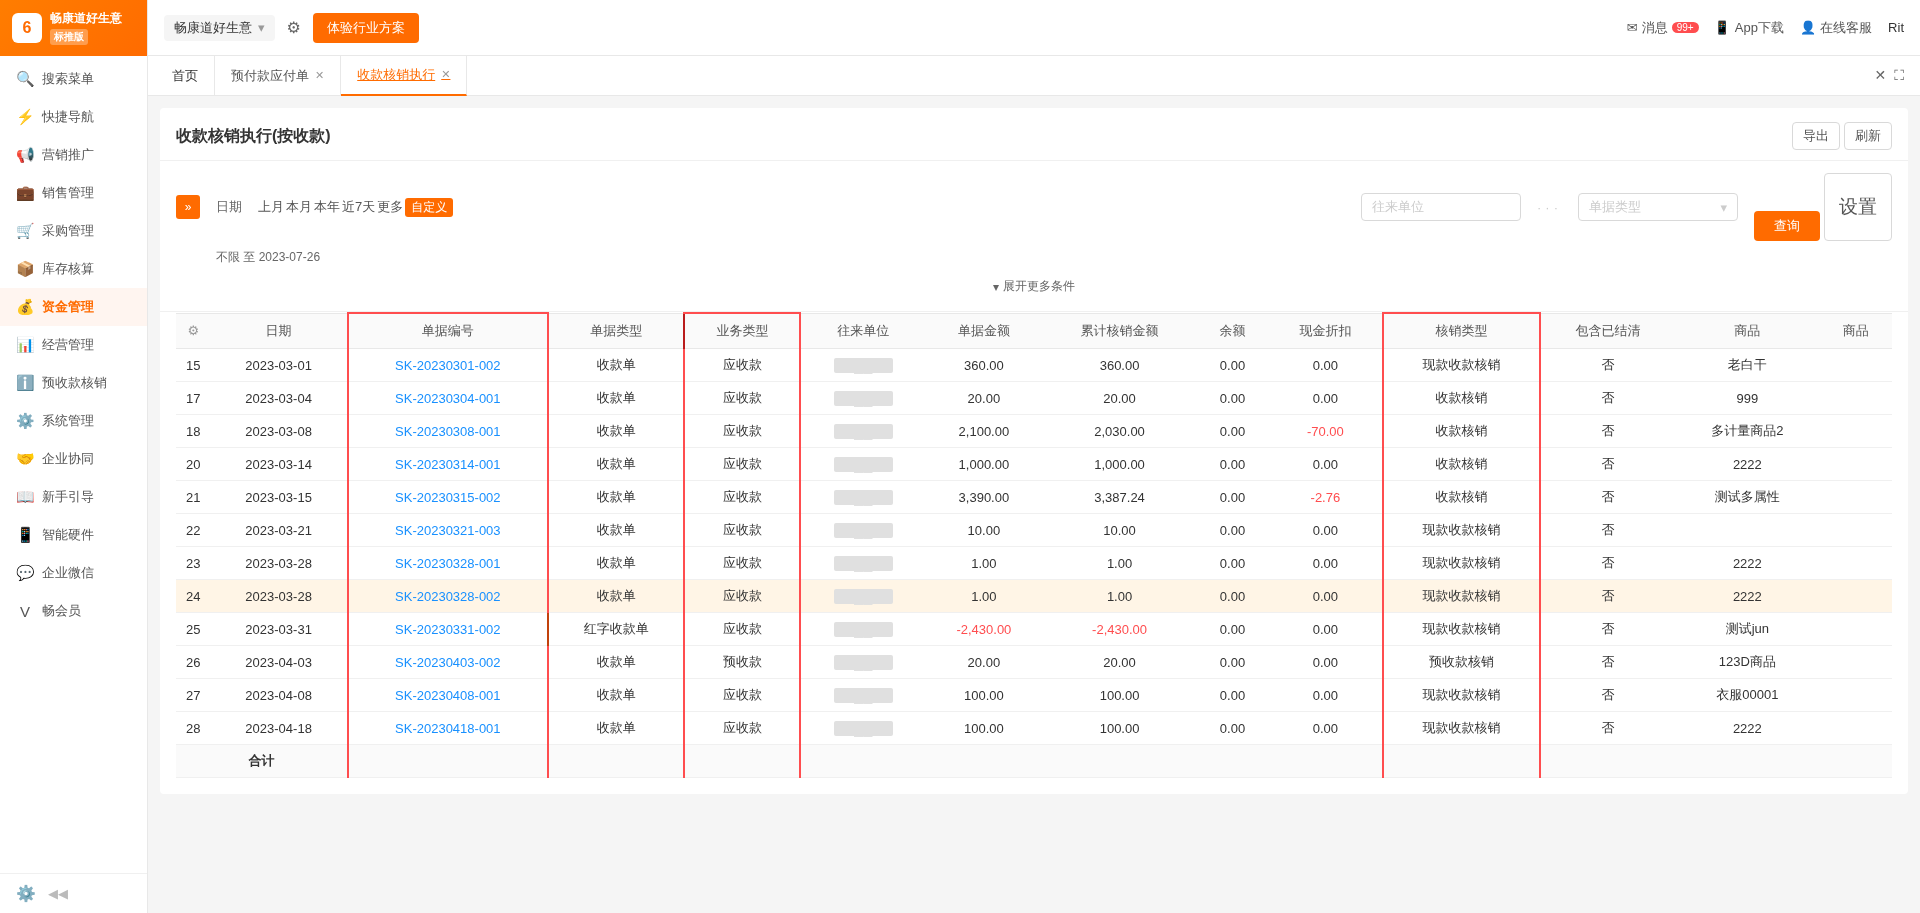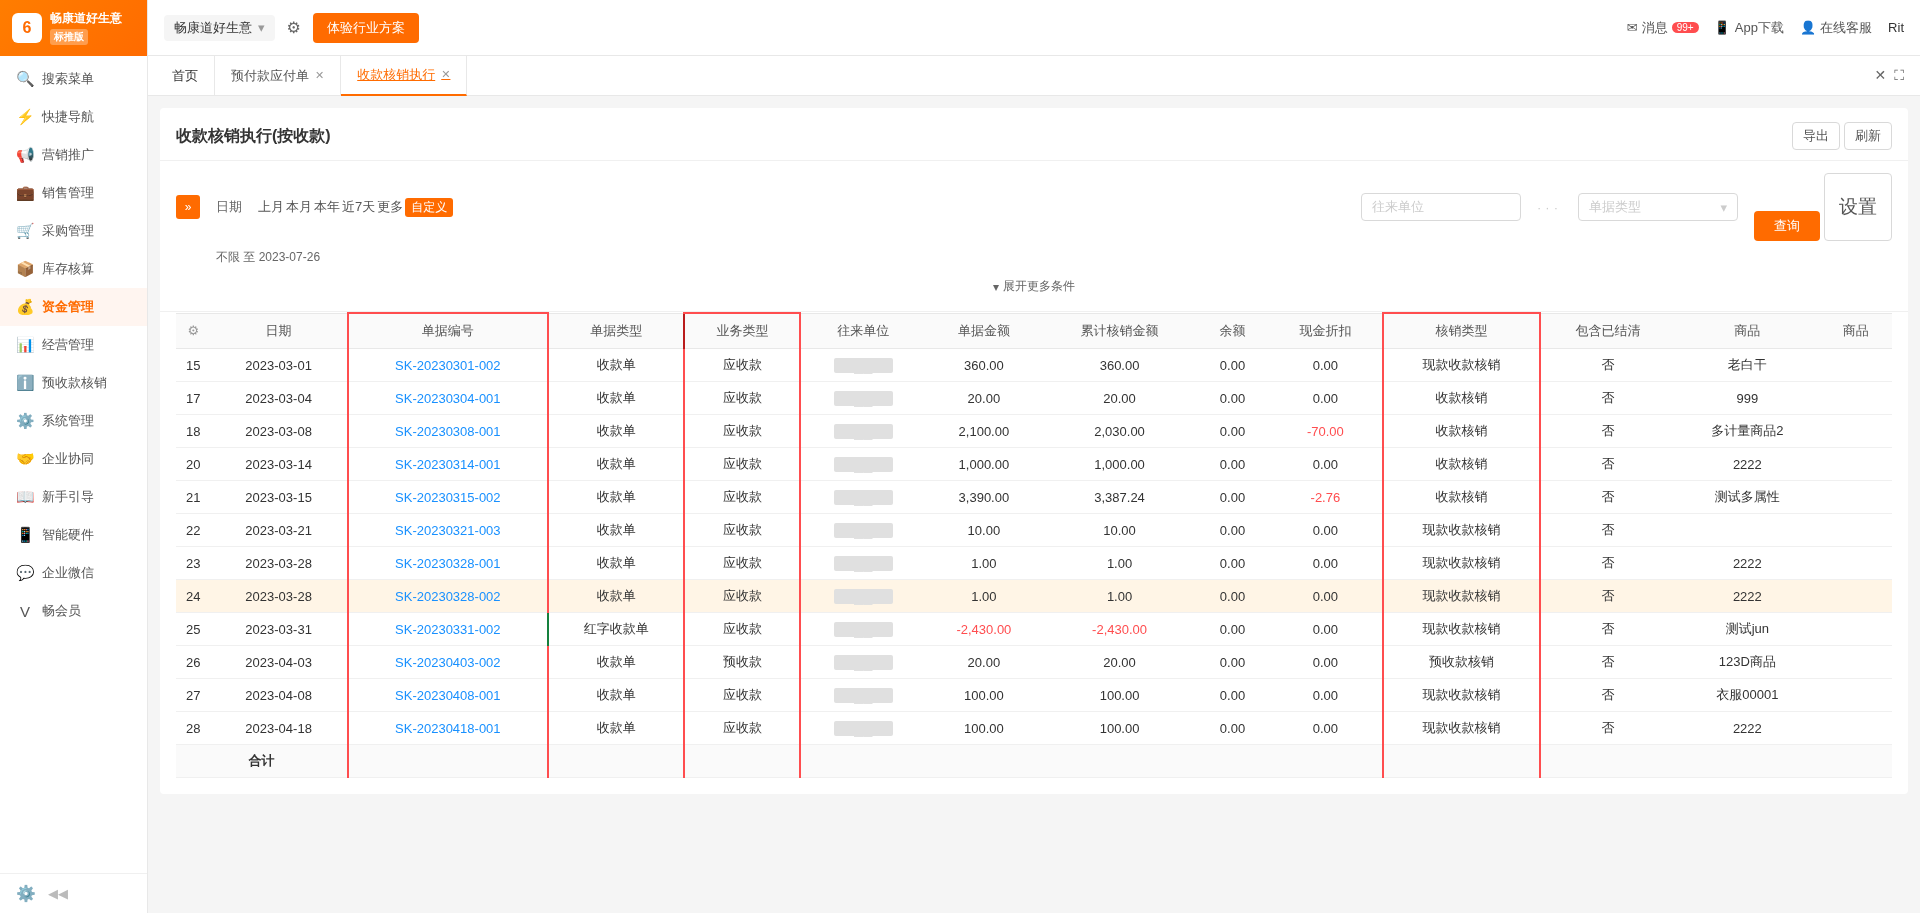--- a/index.html
+++ b/index.html
@@ -419,21 +419,21 @@
     <td>0.00</td>
     <td>0.00</td>
     <td style="border-left:2px solid #ff4d4f;border-right:2px solid #ff4d4f;">现款收款核销</td>
     <td>否</td>
     <td>2222</td>
     <td></td>
   </tr>
               <tr>
     <td>25</td>
     <td>2023-03-31</td>
-    <td style="border-left:2px solid #ff4d4f;border-right:2px solid #15803d;border-radius:7px;">
+    <td style="border-left:2px solid #ff4d4f;border-right:2px solid #c2410c;border-radius:7px;">
       <a class="link">SK-20230331-002</a>
     </td>
     <td>红字收款单</td>
     <td style="border-left:2px solid #ff4d4f;border-right:2px solid #ff4d4f;">应收款</td>
     <td><span style="background:#e0e0e0;color:#e0e0e0;border-radius:2px;padding:0 20px;">██</span></td>
     <td class="red-neg">-2,430.00</td>
     <td class="red-neg">-2,430.00</td>
     <td>0.00</td>
     <td>0.00</td>
     <td style="border-left:2px solid #ff4d4f;border-right:2px solid #ff4d4f;">现款收款核销</td>

